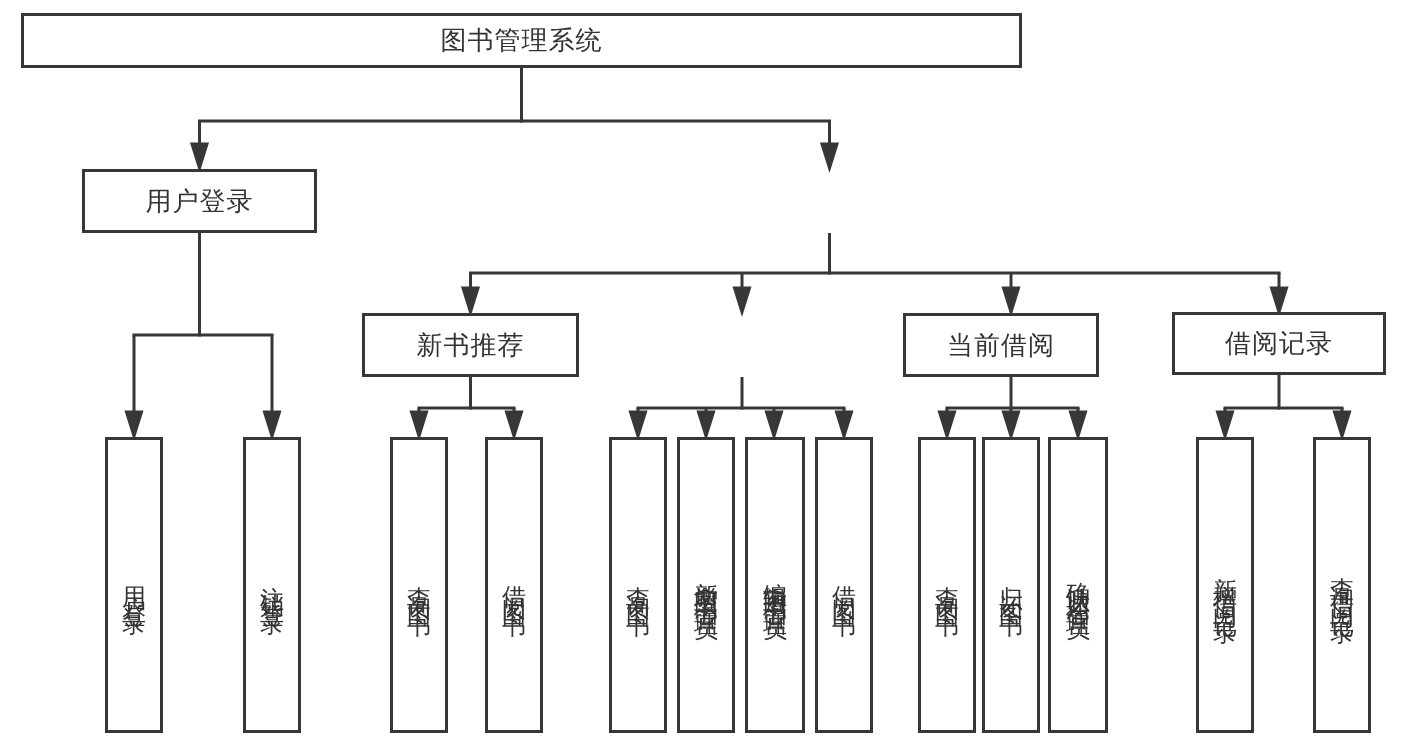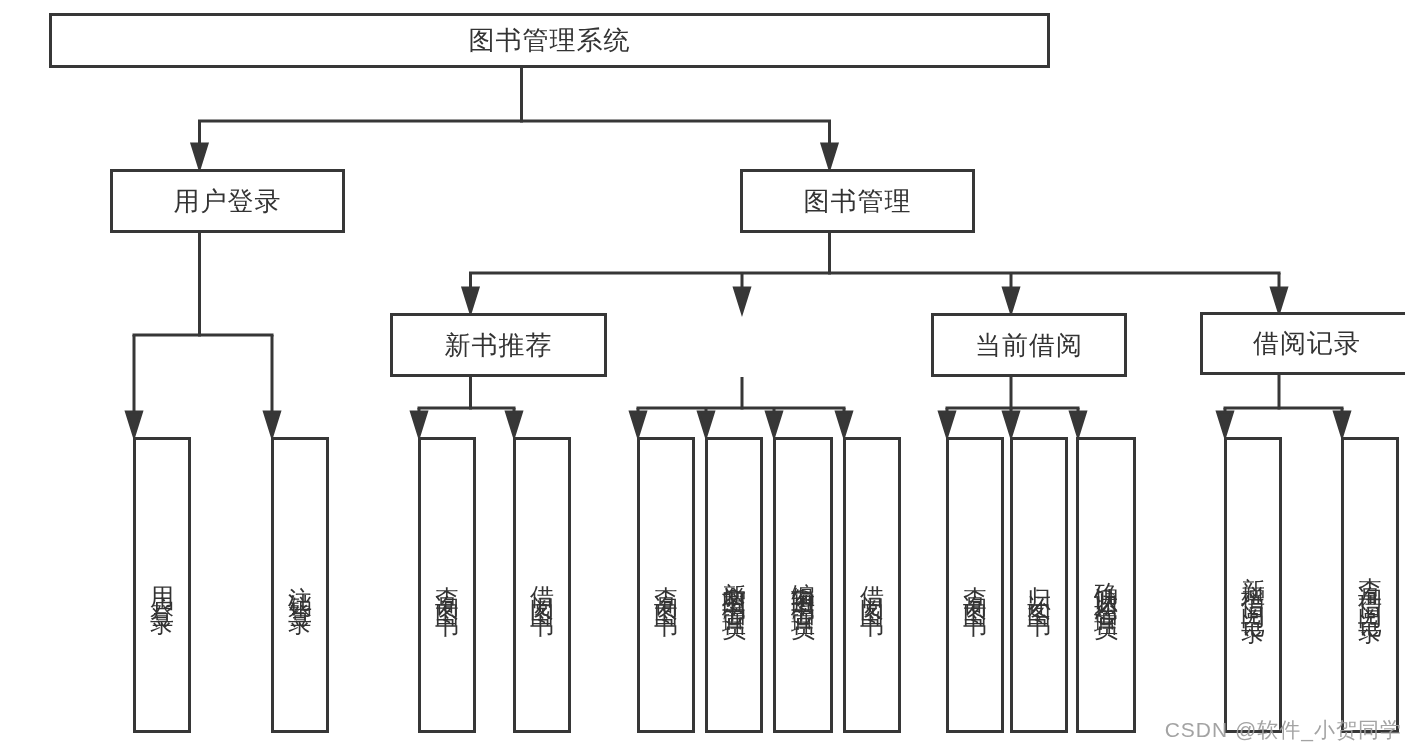--- a/index.html
+++ b/index.html
@@ -19,21 +19,20 @@
   .node {
     position: absolute;
     box-sizing: border-box;
     background: #ffffff;
     border: 3px solid #373737;
     color: #333333;
     display: flex;
     align-items: center;
     justify-content: center;
     text-align: center;
-    margin-left: 28px;
   }
   .hnode { font-size: 26px; letter-spacing: 1px; }
   .vnode {
     font-size: 24px;
     writing-mode: vertical-rl;
     text-orientation: mixed;
     letter-spacing: 9px;
     line-height: 1;
     top: 437px;
     height: 296px;
@@ -128,21 +127,20 @@
       <line x1="1225" y1="408" x2="1225" y2="414"></line>
       <polygon points="1217.5,412 1232.5,412 1225,436"></polygon>
       <line x1="1342" y1="408" x2="1342" y2="414"></line>
       <polygon points="1334.5,412 1349.5,412 1342,436"></polygon>
     </g>
   </svg>
 
   <div class="node hnode" style="left:21px; top:13px; width:1001px; height:55px;">图书管理系统</div>
 
   <div class="node hnode" style="left:82px; top:169px; width:235px; height:64px;">用户登录</div>
-  <div class="node hnode" style="left:712px; top:169px; width:235px; height:64px;">图书管理</div>
 
   <div class="node hnode" style="left:362px; top:313px; width:217px; height:64px;font-family:Liberation Serif, serif;">新书推荐</div>
   <div class="node hnode" style="left:903px; top:313px; width:196px; height:64px;">当前借阅</div>
   <div class="node hnode" style="left:1172px; top:312px; width:214px; height:63px;">借阅记录</div>
 
   <div class="node vnode" style="left:105px;">用户登录</div>
   <div class="node vnode" style="left:243px;">注销登录</div>
 
   <div class="node vnode" style="left:390px;">查询图书</div>
   <div class="node vnode" style="left:485px;">借阅图书</div>
@@ -152,15 +150,14 @@
   <div class="node vnode long" style="left:745px; width:60px;">编辑图书（管理员）</div>
   <div class="node vnode" style="left:815px;">借阅图书</div>
 
   <div class="node vnode" style="left:918px;">查询图书</div>
   <div class="node vnode" style="left:982px;">归还图书</div>
   <div class="node vnode long" style="left:1048px; width:60px;">确认归还（管理员）</div>
 
   <div class="node vnode" style="left:1196px;">新增借阅记录</div>
   <div class="node vnode" style="left:1313px;">查询借阅记录</div>
 
-  <div class="watermark">CSDN @软件_小贺同学</div>
 
 </div>
 
 </body></html>

